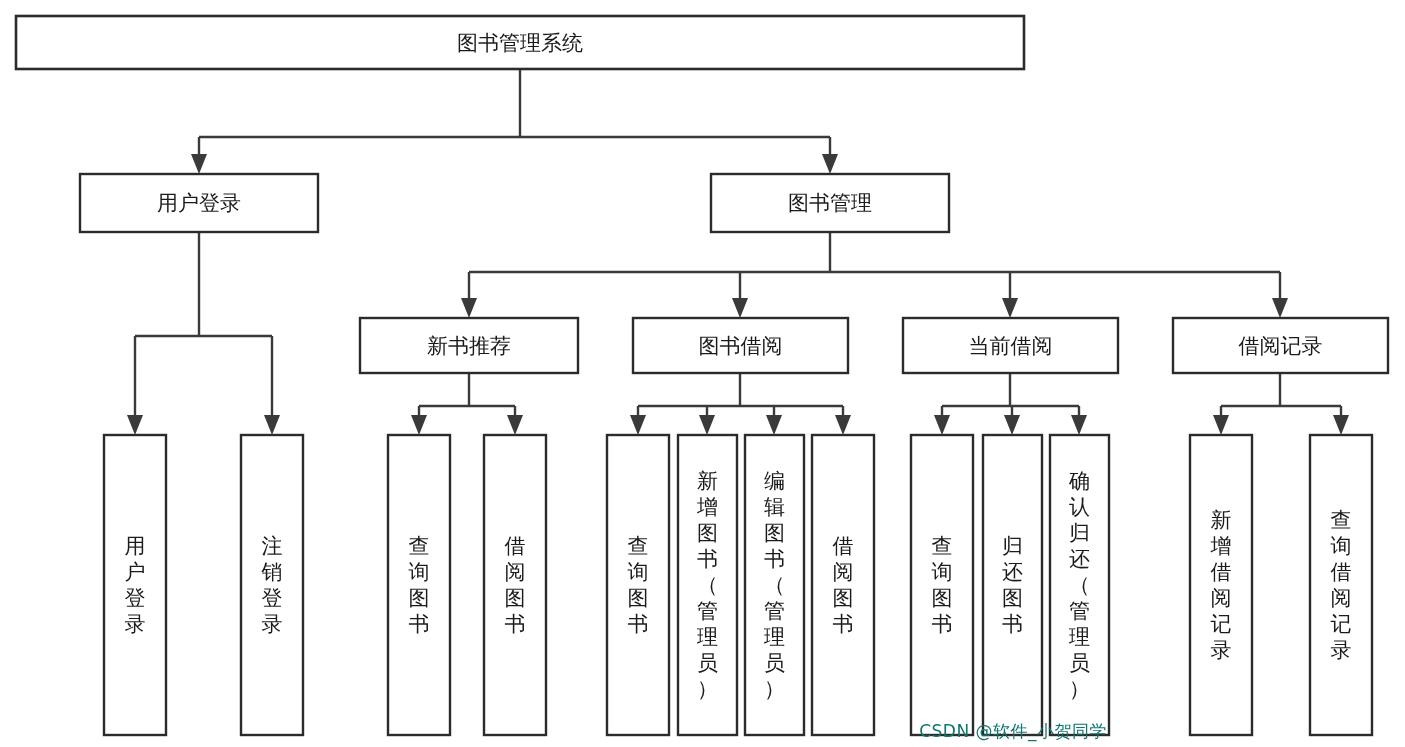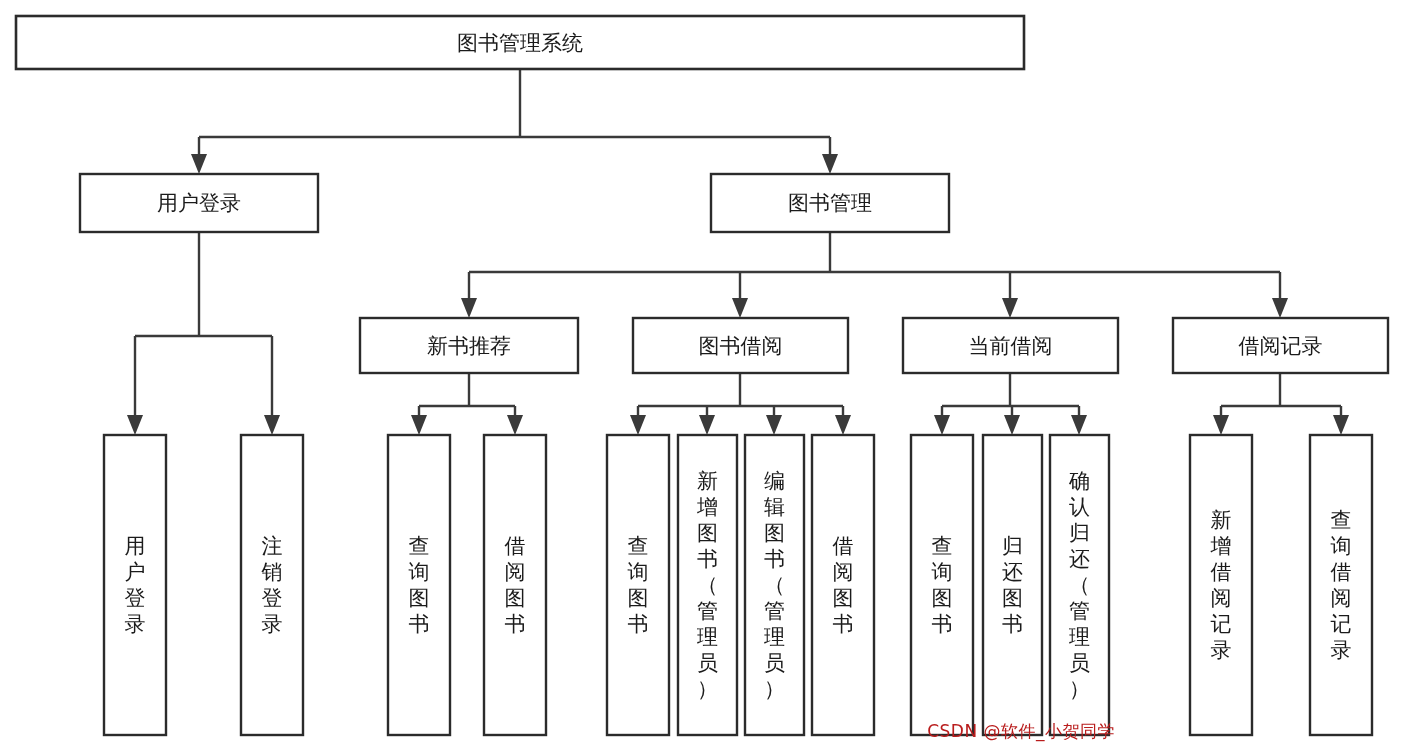--- a/index.html
+++ b/index.html
@@ -53,25 +53,25 @@
     dominant-baseline: middle;
   }
   .node-label-v {
     font-family: "DejaVu Sans", "Liberation Sans", sans-serif;
     font-size: 21px;
     fill: #1b1b1b;
     text-anchor: middle;
   }
   .watermark {
     position: absolute;
-    right: 12px;
+    right: 20px;
     bottom: 4px;
     font-family: "DejaVu Sans", "Liberation Sans", sans-serif;
     font-size: 17px;
-    color: #b91c1c;
+    color: #0f766e;
     letter-spacing: 0.5px;
     white-space: nowrap;
     user-select: none;
   }
 </style>
 </head>
 <body>
 
 <div id="diagram-root">
 

